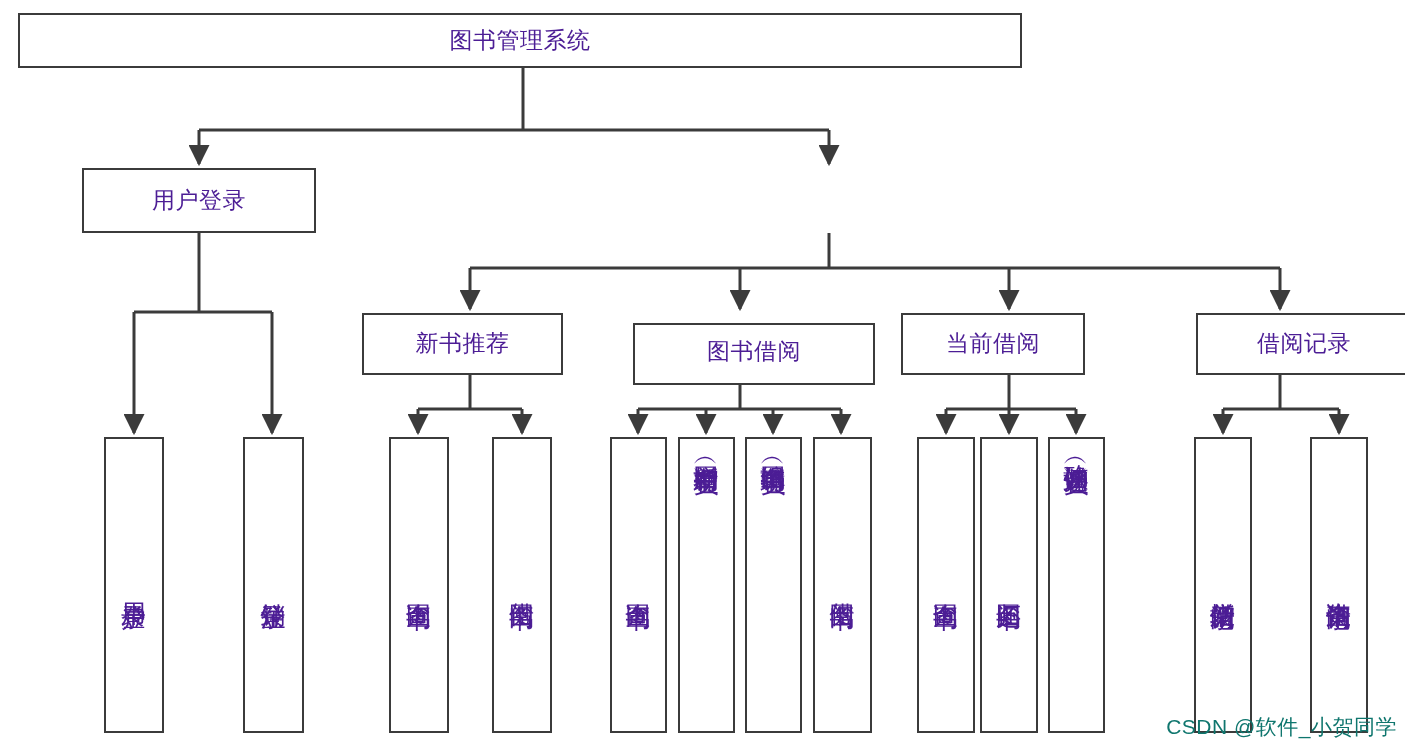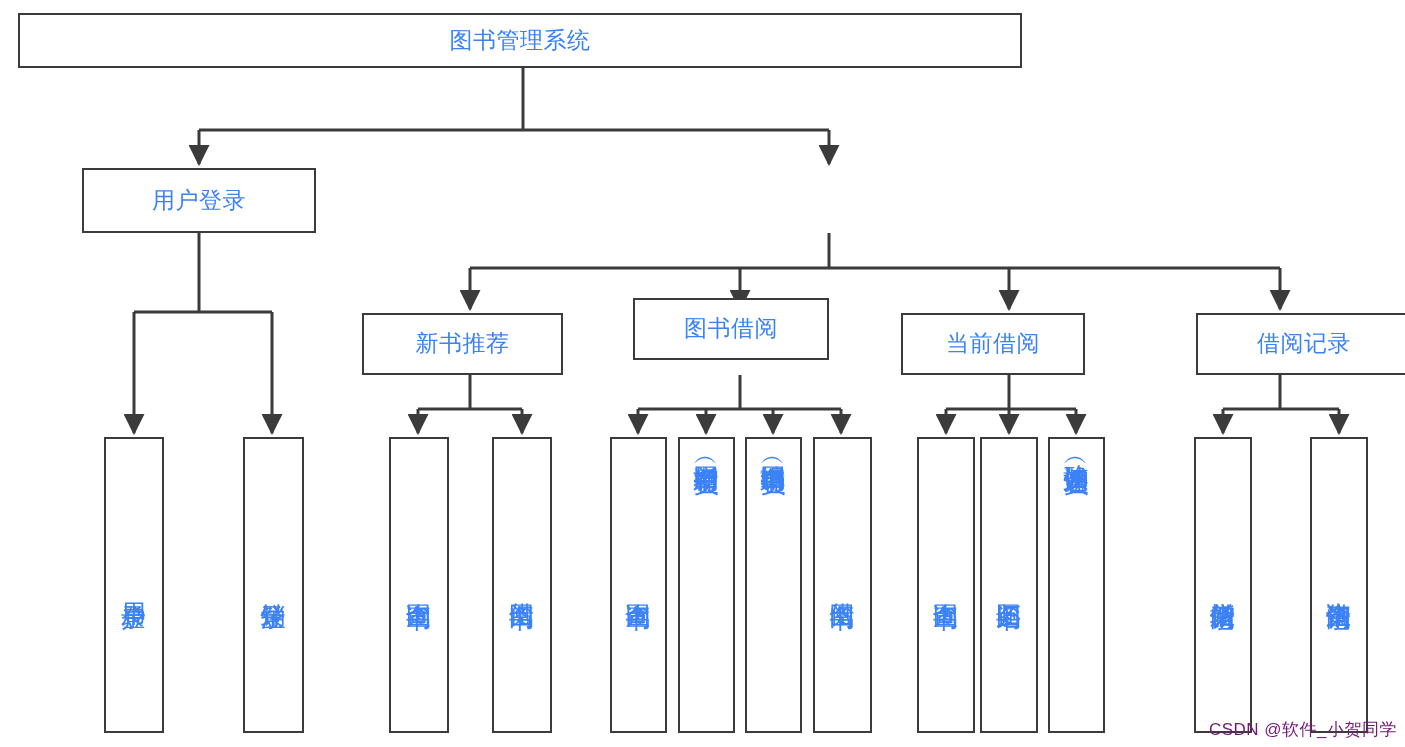--- a/index.html
+++ b/index.html
@@ -28,21 +28,21 @@
     position: absolute;
     box-sizing: border-box;
     background: #ffffff;
     border: 2.5px solid #3b3b3b;
     display: flex;
     align-items: center;
     justify-content: center;
     overflow: hidden;
   }
   .node .label {
-    color: #3b82f6;
+    color: #4c1d95;
     line-height: 1.18;
     text-align: center;
     white-space: nowrap;
   }
   .node.h .label {
     font-size: 23px;
     letter-spacing: 0.5px;
   }
   .node.root .label {
     font-size: 23px;
@@ -59,22 +59,22 @@
     letter-spacing: 1px;
   }
   .node.v.center {
     align-items: center;
     padding-top: 0;
   }
   .watermark {
     position: absolute;
     right: 8px;
     bottom: 6px;
-    font-size: 17px;
-    color: #701a75;
+    font-size: 21px;
+    color: #0f766e;
     letter-spacing: 0.5px;
     white-space: nowrap;
     pointer-events: none;
   }
 </style>
 </head>
 <body>
 
 <div id="stage">
 
@@ -135,21 +135,21 @@
     <span class="label">图书管理系统</span>
   </div>
 
   <div class="node h" style="left:82px; top:168px; width:234px; height:65px;">
     <span class="label">用户登录</span>
   </div>
 
   <div class="node h" style="left:362px; top:313px; width:201px; height:62px;">
     <span class="label">新书推荐</span>
   </div>
-  <div class="node h" style="left:633px; top:298px; width:196px; height:62px;">
+  <div class="node h" style="left:633px; top:323px; width:242px; height:62px;font-family:Liberation Mono, monospace;">
     <span class="label">图书借阅</span>
   </div>
   <div class="node h" style="left:901px; top:313px; width:184px; height:62px;">
     <span class="label">当前借阅</span>
   </div>
   <div class="node h" style="left:1172px; top:313px; width:216px; height:62px;margin-left:24px;">
     <span class="label">借阅记录</span>
   </div>
 
   <div class="node v center" style="left:104px; top:437px; width:60px; height:296px;">

